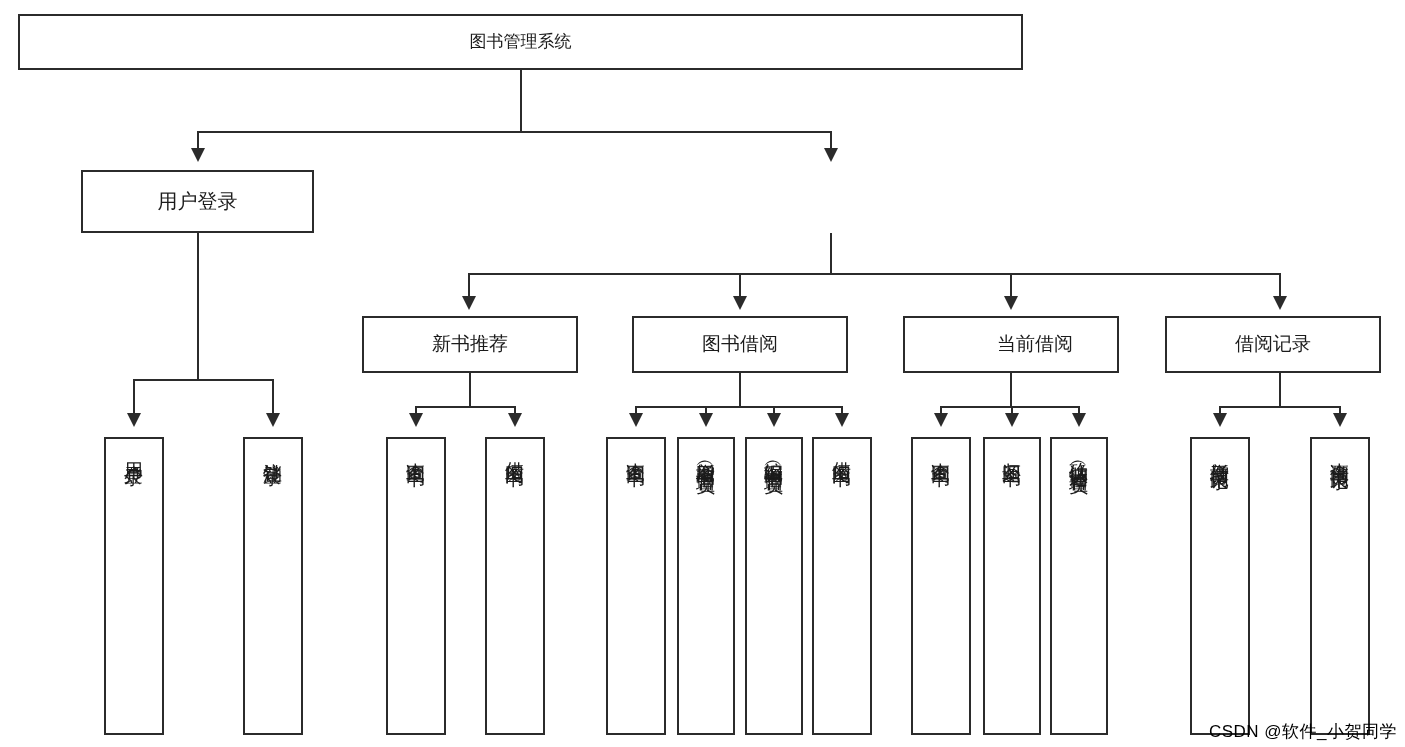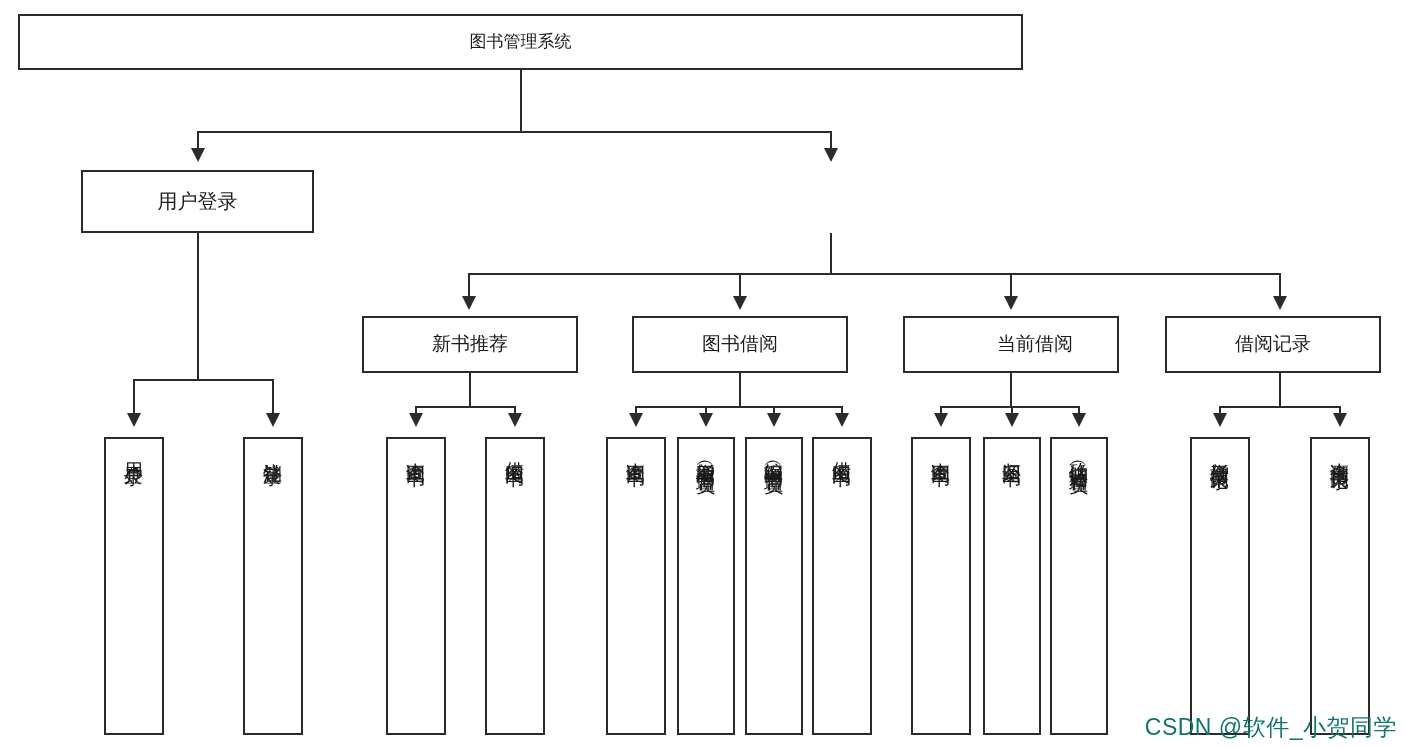--- a/index.html
+++ b/index.html
@@ -65,22 +65,22 @@
     height: 0;
     border-left: 7px solid transparent;
     border-right: 7px solid transparent;
     border-top: 14px solid #2b2b2b;
   }
   
   #watermark {
     position: absolute;
     right: 8px;
     bottom: 4px;
-    font-size: 23px;
-    color: #0f766e;
+    font-size: 17px;
+    color: #000000;
     letter-spacing: 0.5px;
     white-space: nowrap;
     pointer-events: none;
   }
 </style>
 </head>
 <body>
 
 <div id="canvas">
 

